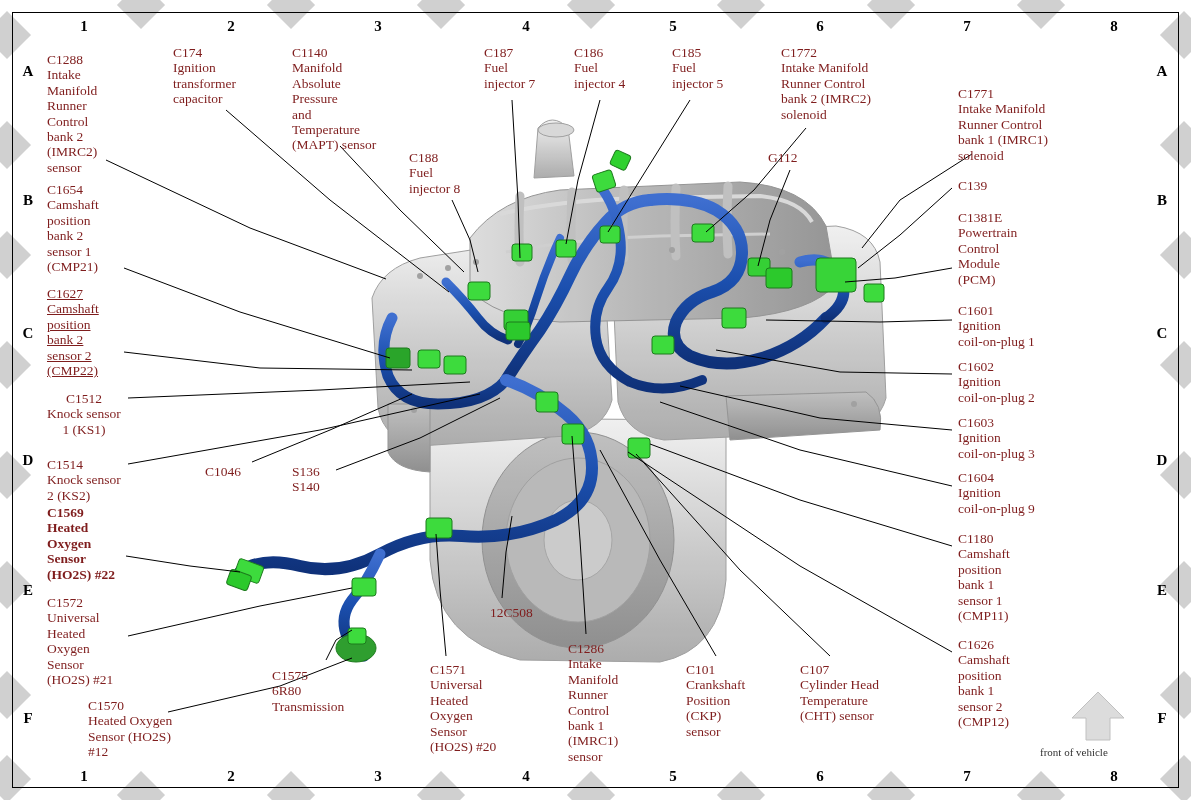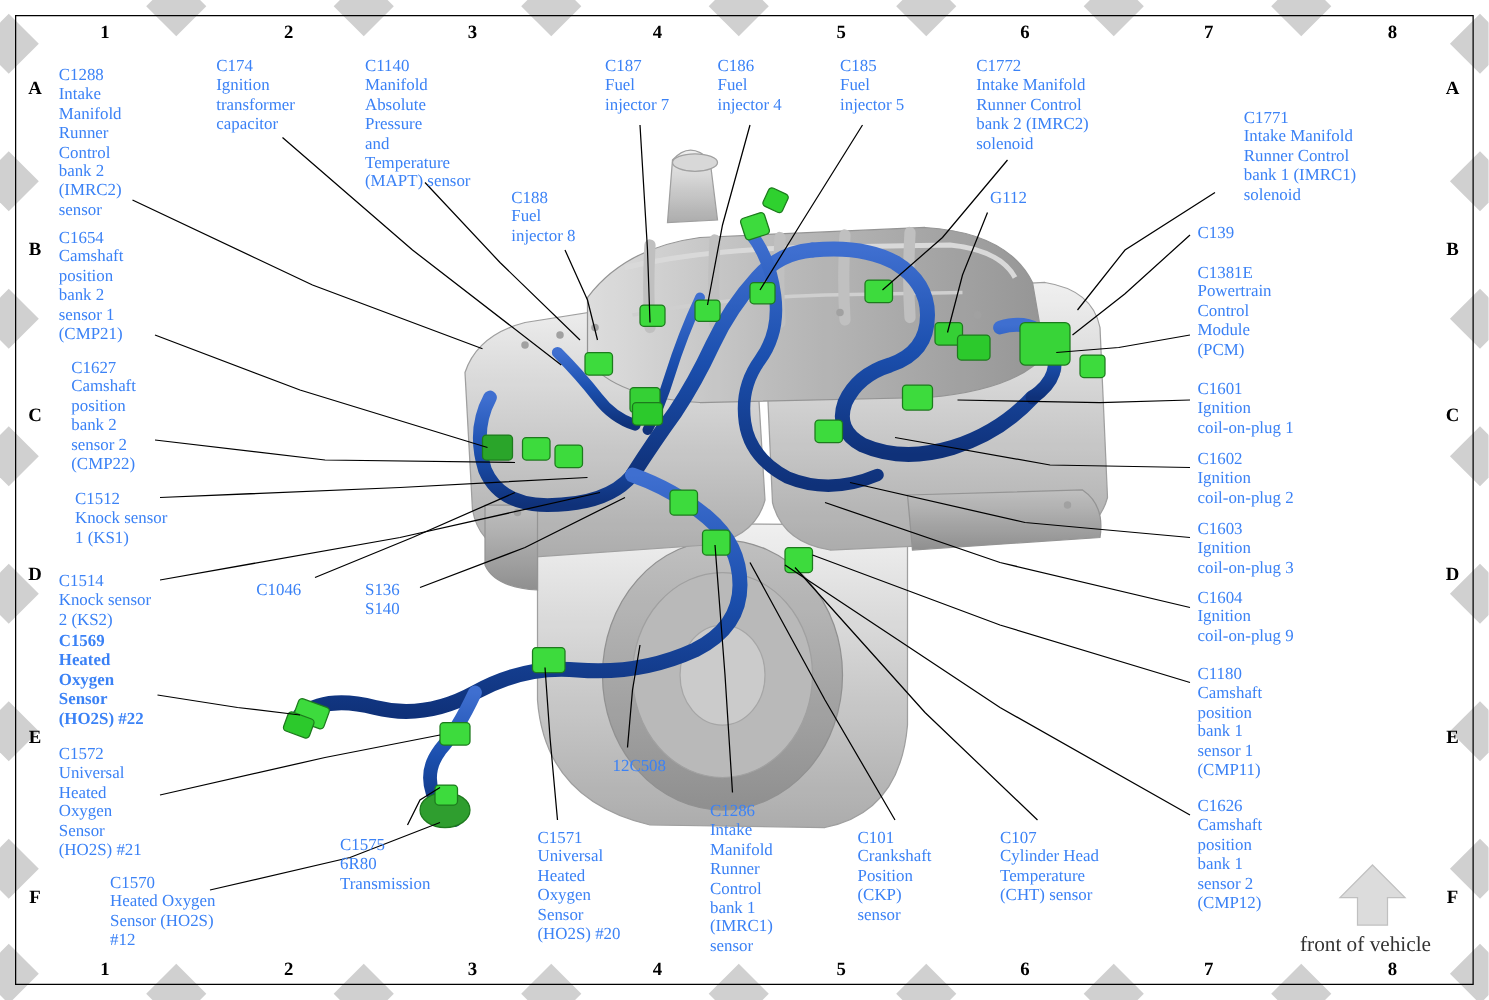--- a/index.html
+++ b/index.html
@@ -43,37 +43,37 @@
     height: 34px;
     background: #d0d0d0;
     transform: rotate(45deg);
   }
   
   .callout {
     position: absolute;
     font-family: "Liberation Serif", serif;
     font-size: 13.5px;
     line-height: 15.4px;
-    color: #3b82f6;
+    color: #7f1d1d;
     white-space: pre-line;
   }
   
   #leaders, #engine {
     position: absolute;
     left: 0;
     top: 0;
     width: 1191px;
     height: 800px;
     pointer-events: none;
   }
   
   .front-arrow-label {
     position: absolute;
     font-family: "Liberation Serif", serif;
-    font-size: 17px;
+    font-size: 11px;
     color: #333;
   }
 </style>
 </head>
 <body>
 
 <div id="page">
 
   <div class="chev" style="left:-10px; top:18px;"></div>
   <div class="chev" style="left:1167px; top:18px;"></div>
@@ -320,54 +320,54 @@
 Fuel
 injector 4</div>
       <div class="callout" style="left: 672px; top: 45px;">C185
 Fuel
 injector 5</div>
       <div class="callout" style="left: 781px; top: 45px;">C1772
 Intake Manifold
 Runner Control
 bank 2 (IMRC2)
 solenoid</div>
-      <div class="callout" style="left: 995px; top: 86px;">C1771
+      <div class="callout" style="left: 958px; top: 86px;">C1771
 Intake Manifold
 Runner Control
 bank 1 (IMRC1)
 solenoid</div>
       <div class="callout" style="left: 409px; top: 150px;">C188
 Fuel
 injector 8</div>
-      <div class="callout" style="left: 768px; top: 150px; margin-left: 24px;">G112</div>
+      <div class="callout" style="left: 768px; top: 150px;">G112</div>
       <div class="callout" style="left: 958px; top: 178px;">C139</div>
       <div class="callout" style="left: 958px; top: 210px;">C1381E
 Powertrain
 Control
 Module
 (PCM)</div>
       <div class="callout" style="left: 47px; top: 182px;">C1654
 Camshaft
 position
 bank 2
 sensor 1
 (CMP21)</div>
-      <div class="callout" style="left: 57px; top: 286px;">C1627
+      <div class="callout" style="left: 47px; top: 286px; text-decoration: underline;">C1627
 Camshaft
 position
 bank 2
 sensor 2
 (CMP22)</div>
       <div class="callout" style="left: 958px; top: 303px;">C1601
 Ignition
 coil-on-plug 1</div>
       <div class="callout" style="left: 958px; top: 359px; font-family: Liberation Serif, serif;">C1602
 Ignition
 coil-on-plug 2</div>
-      <div class="callout" style="left: 60px; top: 391px;">C1512
+      <div class="callout" style="left: 47px; top: 391px; text-align: center;">C1512
 Knock sensor
 1 (KS1)</div>
       <div class="callout" style="left: 958px; top: 415px;">C1603
 Ignition
 coil-on-plug 3</div>
       <div class="callout" style="left: 47px; top: 457px;">C1514
 Knock sensor
 2 (KS2)</div>
       <div class="callout" style="left: 958px; top: 470px;">C1604
 Ignition

